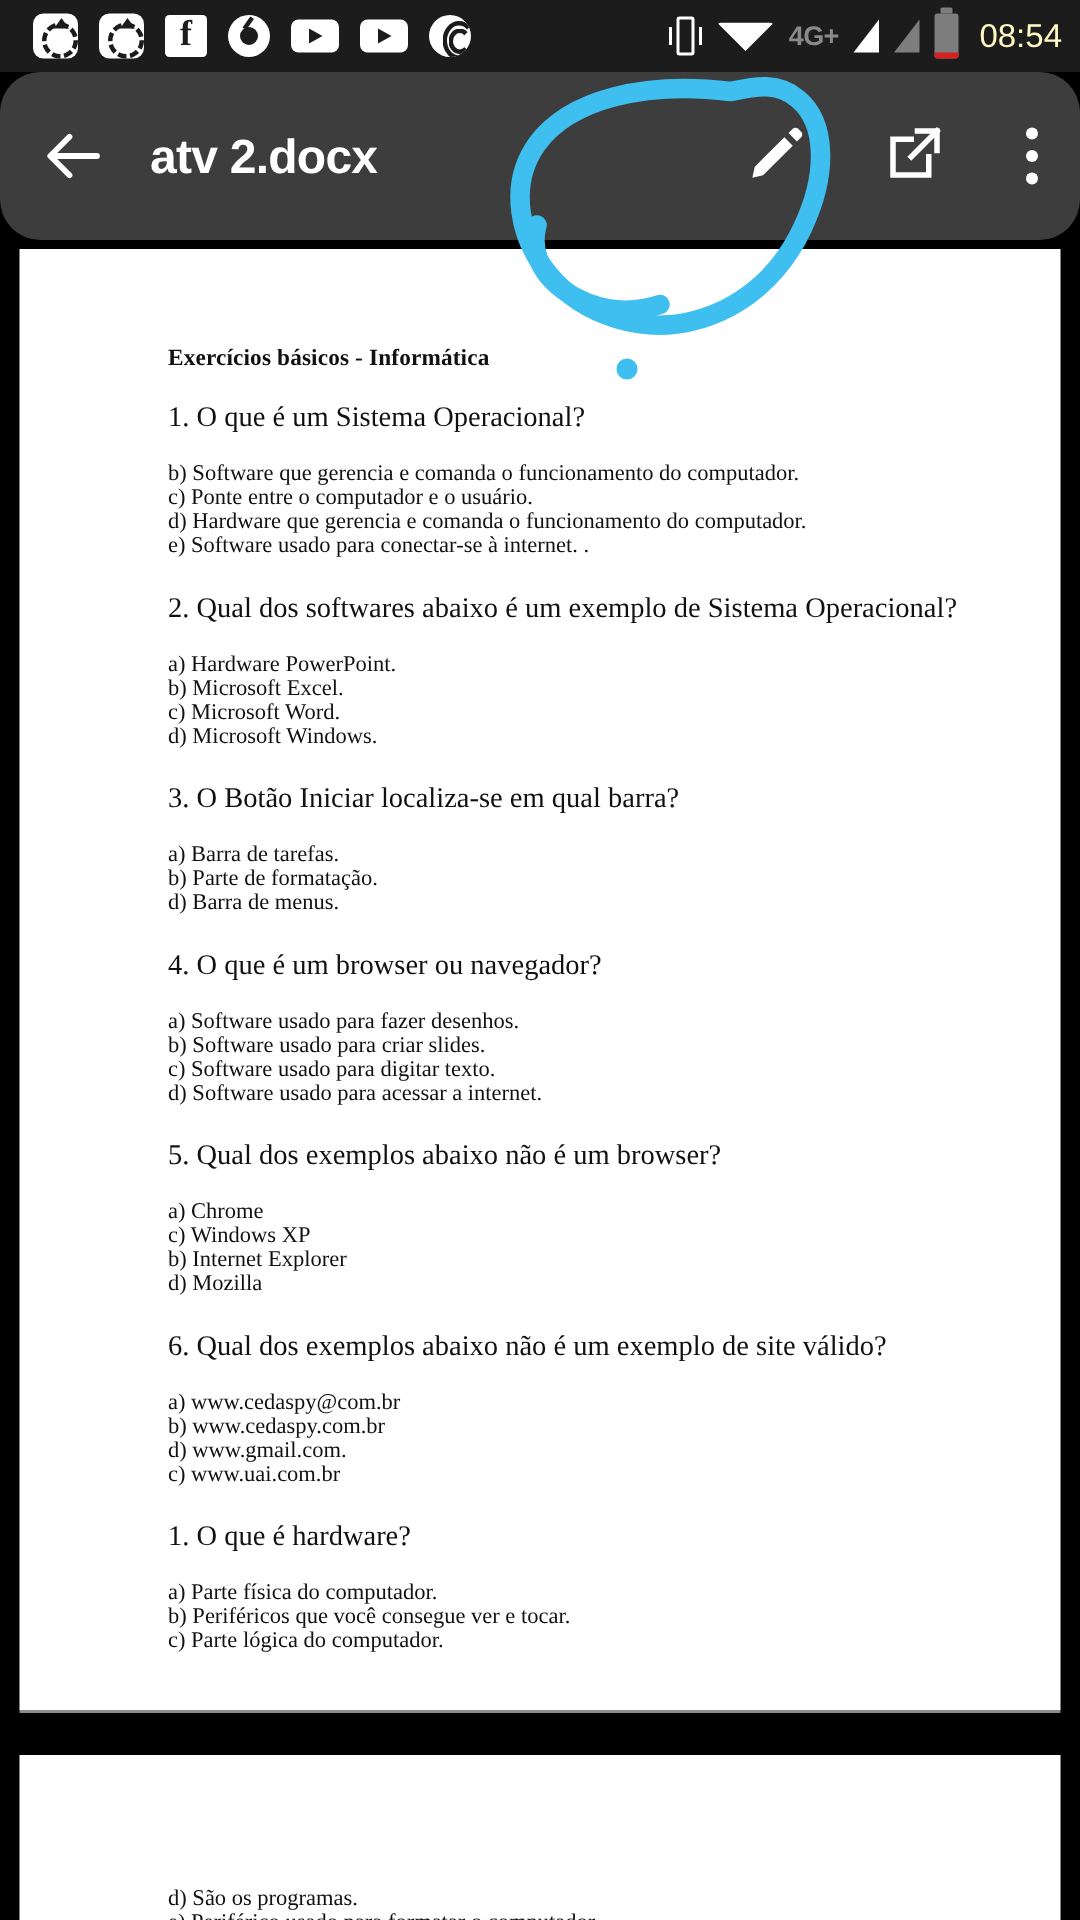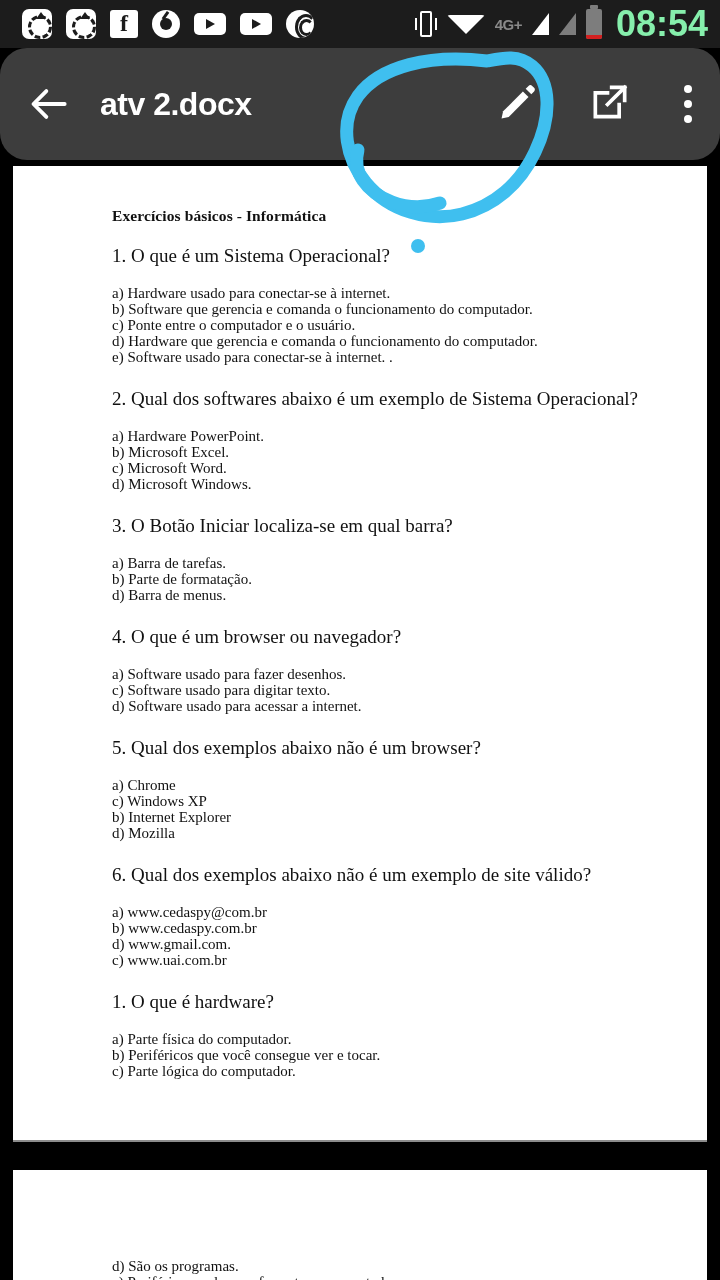--- a/index.html
+++ b/index.html
@@ -81,28 +81,28 @@
   .ic-vib .w1, .ic-vib .w2 {
     position:absolute; top:9px; width:2px; height:12px; background:#fff;
   }
   .ic-vib .w1 { left:0; } .ic-vib .w2 { right:0; }
   .ic-wifi {
     width:0; height:0;
     border-left:19px solid transparent; border-right:19px solid transparent;
     border-top:19px solid #fff;
     border-radius:3px;
   }
-  .label4g { color:#8a8a8a; font-size:15px; font-weight:bold; letter-spacing:-.5px; }
+  .label4g { color:#8a8a8a; font-size:18px; font-weight:bold; letter-spacing:-.5px; }
   .ic-sig { width:0; height:0; border-left:17px solid transparent; border-bottom-style:solid; border-bottom-width:22px; }
   .ic-sig.on { border-bottom-color:#ffffff; }
   .ic-sig.off { border-bottom-color:#7d7d7d; }
   .ic-batt { width:16px; height:30px; background:#7d7d7d; border-radius:2px; position:relative; }
   .ic-batt::before { content:""; position:absolute; left:4px; top:-4px; width:8px; height:4px; background:#7d7d7d; border-radius:1px; }
   .ic-batt::after { content:""; position:absolute; left:0; bottom:0; width:16px; height:4px; background:#d32020; border-radius:0 0 2px 2px; }
-  .sb-time { color:#86efac; font-size:36px; font-weight:bold; letter-spacing:0px; margin-left:4px; }
+  .sb-time { color:#fef9c3; font-size:22px; font-weight:normal; letter-spacing:0px; margin-left:4px; }
 
   
   .appbar {
     position:absolute; top:48px; left:0; width:720px; height:112px;
     background:#3d3d3d;
     display:flex; align-items:center;border-radius:27px;
   }
   .ab-back { width:100px; display:flex; align-items:center; justify-content:center; cursor:pointer; }
   .ab-back svg { display:block; }
   .ab-title {
@@ -119,21 +119,21 @@
   .page {
     position:absolute; left:13px; width:694px; background:#fff;
   }
   #page1 { top:6px; height:974px; }
   #page2 { top:1010px; height:270px; }
   .page-sep {
     position:absolute; left:13px; width:694px; height:2px;
     background:#8c8c8c; top:980px;
   }
   .doc-body { padding:0 0 0 99px; }
-  #page1 .doc-body { padding-top:41px; }
+  #page1 .doc-body { padding-top:64px; }
   #page2 .doc-body { padding-top:88px; }
 
   .doc-h1 {
     font-family:"Liberation Serif", serif;
     font-weight:bold; font-size:15.5px; color:#111;
     letter-spacing:.1px; margin-bottom:20px;
   }
   .q {
     font-family:"Liberation Serif", serif;
     font-size:19px; color:#111; margin-bottom:18px;
@@ -216,21 +216,20 @@
 
   <div class="doc">
 
     <div class="page" id="page1">
       <div class="doc-body">
         <div class="doc-h1">Exercícios básicos - Informática</div>
 
         <div class="blk">
           <div class="q">1. O que é um Sistema Operacional?</div>
           <div class="opts">
-            <div class="opt">a) Hardware usado para conectar-se à internet.</div>
             <div class="opt">b) Software que gerencia e comanda o funcionamento do computador.</div>
             <div class="opt">c) Ponte entre o computador e o usuário.</div>
             <div class="opt">d) Hardware que gerencia e comanda o funcionamento do computador.</div>
             <div class="opt">e) Software usado para conectar-se à internet. .</div>
           </div>
         </div>
 
         <div class="blk">
           <div class="q">2. Qual dos softwares abaixo é um exemplo de Sistema Operacional?</div>
           <div class="opts">
@@ -247,20 +246,21 @@
             <div class="opt">a) Barra de tarefas.</div>
             <div class="opt">b) Parte de formatação.</div>
             <div class="opt">d) Barra de menus.</div>
           </div>
         </div>
 
         <div class="blk">
           <div class="q">4. O que é um browser ou navegador?</div>
           <div class="opts">
             <div class="opt">a) Software usado para fazer desenhos.</div>
+            <div class="opt">b) Software usado para criar slides.</div>
             <div class="opt">c) Software usado para digitar texto.</div>
             <div class="opt">d) Software usado para acessar a internet.</div>
           </div>
         </div>
 
         <div class="blk">
           <div class="q">5. Qual dos exemplos abaixo não é um browser?</div>
           <div class="opts">
             <div class="opt">a) Chrome</div>
             <div class="opt">c) Windows XP</div>

